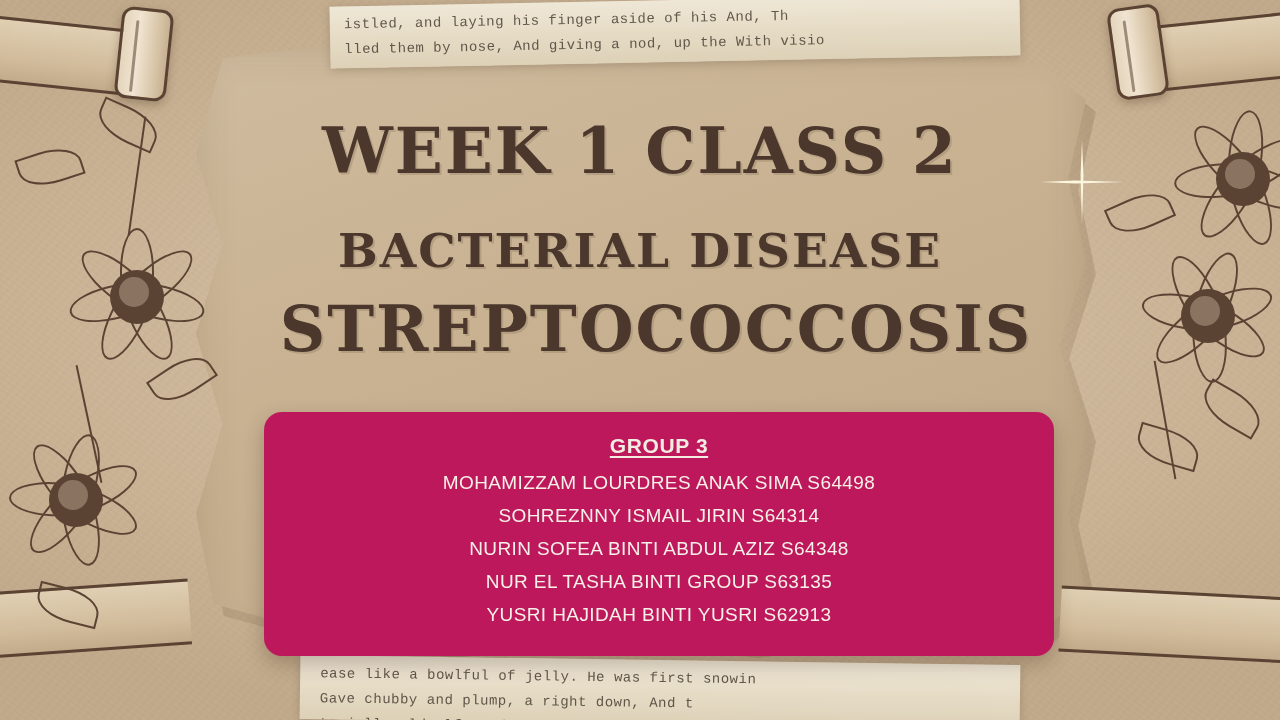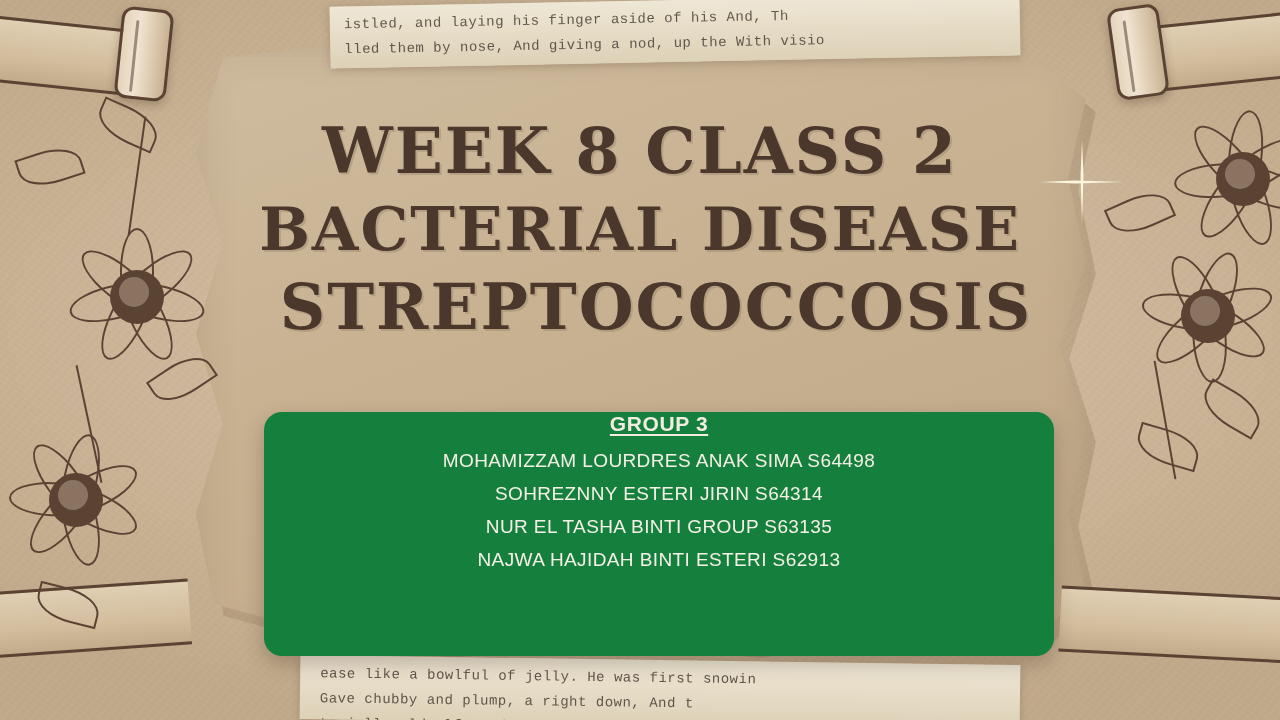--- a/index.html
+++ b/index.html
@@ -159,32 +159,32 @@
     left: 0; right: 0; top: 112px;
     text-align: center;
     color: #4b372b;
     font-family: "DejaVu Serif", serif;
     font-weight: 700;
     letter-spacing: 2px;
     text-shadow: 2px 2px 0 rgba(90,66,48,.18);
   }
   .title-line { display: block; }
   .t1 { font-size: 63px; line-height: 78px; }
-  .t2 { font-size: 60px; line-height: 78px; }
+  .t2 { font-size: 47px; line-height: 78px; margin-top: 22px; }
   .t3 { font-size: 63px; line-height: 78px; padding-left: 32px; }
 
   
   .names-card {
     position: absolute;
     left: 264px; top: 412px;
     width: 790px; height: 244px;
-    background: #15803d;
+    background: #be185d;
     border-radius: 18px;
     box-shadow: 0 8px 20px rgba(60,40,25,.28);
-    padding: 0 0 8px;
+    padding: 22px 0 8px;
     text-align: center;
     color: #f3ece1;
   }
   .group-label {
     font-size: 21px;
     font-weight: 700;
     letter-spacing: .6px;
     text-decoration: underline;
     text-underline-offset: 3px;
     margin-bottom: 8px;
@@ -275,26 +275,27 @@
   <div class="leaf" style="left:1200px;top:392px;transform:rotate(-150deg);"></div>
   <div class="leaf" style="left:1136px;top:430px;transform:rotate(196deg);"></div>
   <div class="stem" style="left:1164px;top:360px;transform:rotate(-10deg);"></div>
 
   <div class="sparkle" style="left:1040px;top:140px;">
     <span class="v"></span>
     <span class="h"></span>
   </div>
 
   <div class="title-block">
-    <span class="title-line t1">WEEK 8 CLASS 2</span>
+    <span class="title-line t1">WEEK 1 CLASS 2</span>
     <span class="title-line t2">BACTERIAL DISEASE</span>
     <span class="title-line t3">STREPTOCOCCOSIS</span>
   </div>
 
   <div class="names-card">
     <div class="group-label">GROUP 3</div>
     <div class="name-row">MOHAMIZZAM LOURDRES ANAK SIMA S64498</div>
-    <div class="name-row">SOHREZNNY ESTERI JIRIN S64314</div>
+    <div class="name-row">SOHREZNNY ISMAIL JIRIN S64314</div>
+    <div class="name-row">NURIN SOFEA BINTI ABDUL AZIZ S64348</div>
     <div class="name-row">NUR EL TASHA BINTI GROUP S63135</div>
-    <div class="name-row">NAJWA HAJIDAH BINTI ESTERI S62913</div>
+    <div class="name-row">YUSRI HAJIDAH BINTI YUSRI S62913</div>
   </div>
 
 </div>
 
 </body></html>

